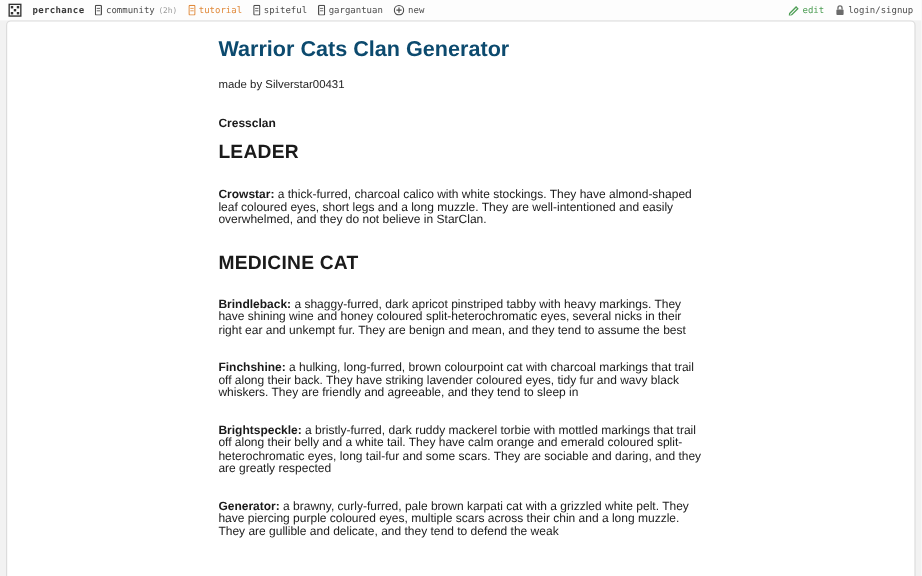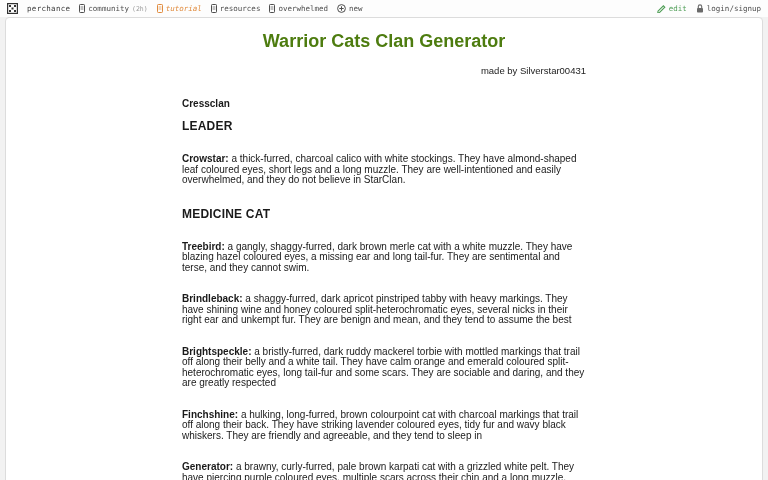--- a/index.html
+++ b/index.html
@@ -17,55 +17,54 @@
     align-items: center;
     justify-content: space-between;
     padding: 0 7px;
     font-family: "DejaVu Sans Mono", monospace;
     font-size: 7.5px;
     color: #4d4d4d;
     white-space: nowrap;
   }
   .nav-group { display: flex; align-items: center; gap: 9px; }
   .nav-item { display: inline-flex; align-items: center; gap: 3px; cursor: pointer; text-decoration: none; color: #4d4d4d; }
-  .nav-brand { font-weight: normal; color: #3a3a3a; letter-spacing: .3px; }
+  .nav-brand { font-weight: bold; color: #3a3a3a; letter-spacing: .3px; }
   .nav-suffix { color: #9a9a9a; font-size: 6.5px; }
   .icon { display: inline-flex; align-items: center; justify-content: center; line-height: 0; }
   .icon svg { display: block; }
   
   .card {
     margin: 0 5px;
     background: #ffffff;
     border: 1px solid #dcdcdc;
     border-radius: 4px;
     min-height: 900px;
     overflow: hidden;
   }
   .content-col { width: 404px; margin: 0 auto; }
   .page-title {
     font-size: 18px;
     line-height: 21px;
     font-weight: bold;
-    text-align: center;
     margin-top: 13px;
-    color: #4d7c0f;
+    color: #0c4a6e;
   }
   .byline {
     font-size: 9.5px;
-    text-align: right;
+    text-align: left;
     margin-top: 13px;
     color: #222;
   }
   .clan-name {
     font-size: 10px;
     font-weight: bold;
     margin: 22px 0 10px 0;
   }
   .section-heading {
-    font-size: 12px;
+    font-size: 16px;
     font-weight: bold;
     margin: 10px 0;
     letter-spacing: .2px;
   }
   .cat-entry {
     font-size: 10px;
     line-height: 10.5px;
     margin: 21px 0;
   }
   .cat-entry b { font-weight: bold; }
@@ -91,49 +90,49 @@
           <span class="icon">
             <svg width="6" height="9" viewBox="0 0 6 9">
               <rect x="0.5" y="0.5" width="5" height="8" rx="0.8" fill="none" stroke="currentColor" stroke-width="1"></rect>
               <line x1="1.6" y1="3" x2="4.4" y2="3" stroke="currentColor" stroke-width="0.7"></line>
               <line x1="1.6" y1="5" x2="4.4" y2="5" stroke="currentColor" stroke-width="0.7"></line>
             </svg>
           </span>
           <span>community</span>
           <span class="nav-suffix">(2h)</span>
         </a>
-        <a class="nav-item" style="color: rgb(224, 138, 60); font-style: italic;">
+        <a class="nav-item" style="color: rgb(224, 138, 60);">
           <span class="icon">
             <svg width="6" height="9" viewBox="0 0 6 9">
               <rect x="0.5" y="0.5" width="5" height="8" rx="0.8" fill="none" stroke="currentColor" stroke-width="1"></rect>
               <line x1="1.6" y1="3" x2="4.4" y2="3" stroke="currentColor" stroke-width="0.7"></line>
               <line x1="1.6" y1="5" x2="4.4" y2="5" stroke="currentColor" stroke-width="0.7"></line>
             </svg>
           </span>
           <span>tutorial</span>
         </a>
         <a class="nav-item">
           <span class="icon">
             <svg width="6" height="9" viewBox="0 0 6 9">
               <rect x="0.5" y="0.5" width="5" height="8" rx="0.8" fill="none" stroke="currentColor" stroke-width="1"></rect>
               <line x1="1.6" y1="3" x2="4.4" y2="3" stroke="currentColor" stroke-width="0.7"></line>
               <line x1="1.6" y1="5" x2="4.4" y2="5" stroke="currentColor" stroke-width="0.7"></line>
             </svg>
           </span>
-          <span>resources</span>
+          <span>spiteful</span>
         </a>
         <a class="nav-item">
           <span class="icon">
             <svg width="6" height="9" viewBox="0 0 6 9">
               <rect x="0.5" y="0.5" width="5" height="8" rx="0.8" fill="none" stroke="currentColor" stroke-width="1"></rect>
               <line x1="1.6" y1="3" x2="4.4" y2="3" stroke="currentColor" stroke-width="0.7"></line>
               <line x1="1.6" y1="5" x2="4.4" y2="5" stroke="currentColor" stroke-width="0.7"></line>
             </svg>
           </span>
-          <span>overwhelmed</span>
+          <span>gargantuan</span>
         </a>
         <a class="nav-item">
           <span class="icon">
             <svg width="9" height="9" viewBox="0 0 9 9">
               <circle cx="4.5" cy="4.5" r="3.9" fill="none" stroke="currentColor" stroke-width="1"></circle>
               <line x1="4.5" y1="2.3" x2="4.5" y2="6.7" stroke="currentColor" stroke-width="1"></line>
               <line x1="2.3" y1="4.5" x2="6.7" y2="4.5" stroke="currentColor" stroke-width="1"></line>
             </svg>
           </span>
           <span>new</span>
@@ -163,20 +162,19 @@
 
 <div class="card">
   <div class="content-col">
     <h1 class="page-title">Warrior Cats Clan Generator</h1>
     <div class="byline">made by Silverstar00431</div>
     <div class="clan-name">Cressclan</div>
     <div id="sections">
         <div class="section-heading">LEADER</div>
         <p class="cat-entry"><b>Crowstar:</b> a thick-furred, charcoal calico with white stockings. They have almond-shaped leaf coloured eyes, short legs and a long muzzle. They are well-intentioned and easily overwhelmed, and they do not believe in StarClan.</p>
         <div class="section-heading">MEDICINE CAT</div>
-        <p class="cat-entry"><b>Treebird:</b> a gangly, shaggy-furred, dark brown merle cat with a white muzzle. They have blazing hazel coloured eyes, a missing ear and long tail-fur. They are sentimental and terse, and they cannot swim.</p>
         <p class="cat-entry"><b>Brindleback:</b> a shaggy-furred, dark apricot pinstriped tabby with heavy markings. They have shining wine and honey coloured split-heterochromatic eyes, several nicks in their right ear and unkempt fur. They are benign and mean, and they tend to assume the best</p>
+        <p class="cat-entry"><b>Finchshine:</b> a hulking, long-furred, brown colourpoint cat with charcoal markings that trail off along their back. They have striking lavender coloured eyes, tidy fur and wavy black whiskers. They are friendly and agreeable, and they tend to sleep in</p>
         <p class="cat-entry"><b>Brightspeckle:</b> a bristly-furred, dark ruddy mackerel torbie with mottled markings that trail off along their belly and a white tail. They have calm orange and emerald coloured split-heterochromatic eyes, long tail-fur and some scars. They are sociable and daring, and they are greatly respected</p>
-        <p class="cat-entry"><b>Finchshine:</b> a hulking, long-furred, brown colourpoint cat with charcoal markings that trail off along their back. They have striking lavender coloured eyes, tidy fur and wavy black whiskers. They are friendly and agreeable, and they tend to sleep in</p>
         <p class="cat-entry"><b>Generator:</b> a brawny, curly-furred, pale brown karpati cat with a grizzled white pelt. They have piercing purple coloured eyes, multiple scars across their chin and a long muzzle. They are gullible and delicate, and they tend to defend the weak</p>
       </div>
   </div>
 </div>
 
 </body></html>

